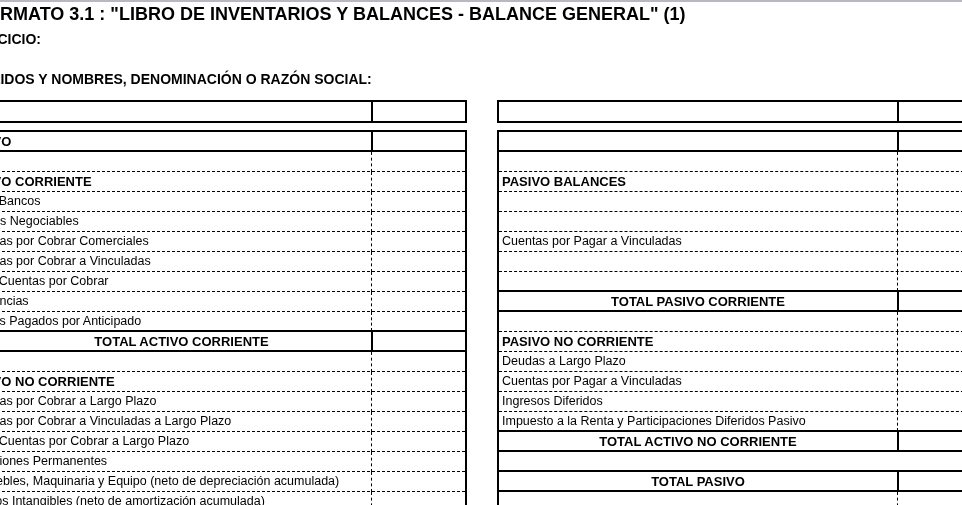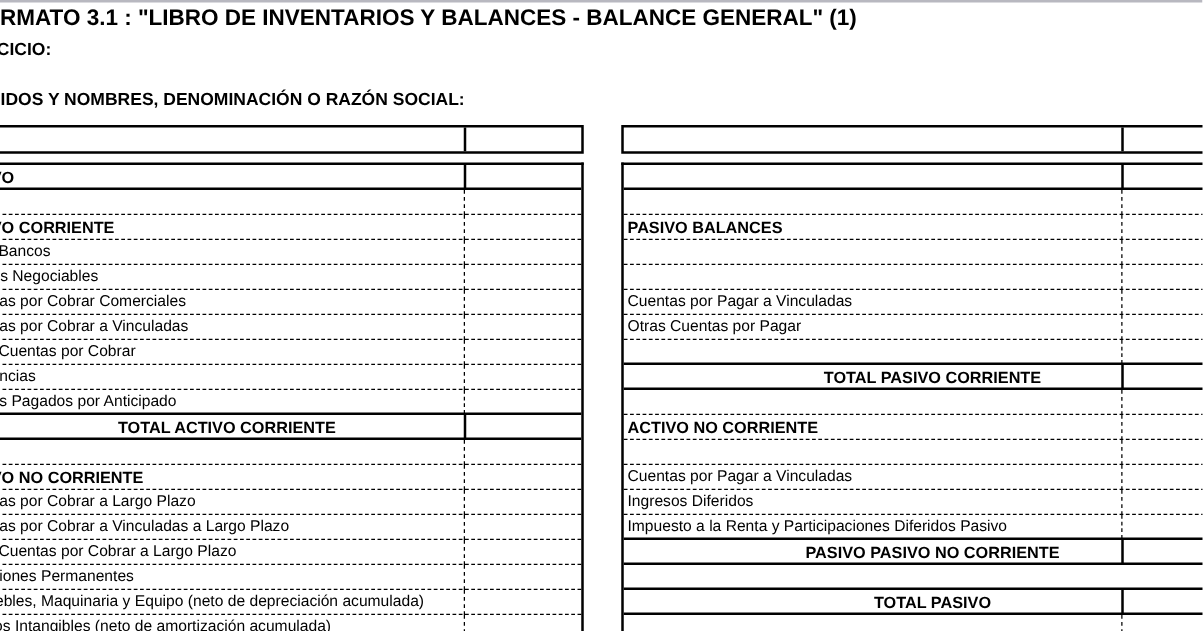--- a/index.html
+++ b/index.html
@@ -22,21 +22,21 @@
   .row .val { position:absolute; top:0; bottom:-1px; border-left:1px dashed #000; }
   .row .val.solidv { border-left:2px solid #000; }
 
   #left-tbl { left:-10px; width:473px; }
   #left-tbl .val { left:379px; right:0; }
   #left-tbl .row .lbl { left:-3px; }
   #left-tbl .row.total .lbl { left:0; width:379px; }
 
   #right-tbl { left:497px; width:480px; }
   #right-tbl .val { left:398px; right:0; }
-  #right-tbl .row.total .lbl { width:398px;padding-left:48px; }
+  #right-tbl .row.total .lbl { width:398px; }
 </style>
 </head>
 <body>
 
 <div class="topline"></div>
 
 <div class="title">ORMATO 3.1 : "LIBRO DE INVENTARIOS Y BALANCES - BALANCE GENERAL" (1)</div>
 <div class="meta m1">ERCICIO:</div>
 
 <div class="meta m3">ELLIDOS Y NOMBRES, DENOMINACIÓN O RAZÓN SOCIAL:</div>
@@ -143,55 +143,55 @@
       <span class="val"></span>
     </div>
   <div class="row">
       <span class="val"></span>
     </div>
   <div class="row">
       <span class="lbl">Cuentas por Pagar a Vinculadas</span>
       <span class="val"></span>
     </div>
   <div class="row">
-      <span class="lbl">Otras Cuentas por Pagar</span>
       <span class="val"></span>
     </div>
   <div class="row solid">
       <span class="val"></span>
     </div>
   <div class="row total solid">
       <span class="lbl">TOTAL PASIVO CORRIENTE</span>
       <span class="val solidv"></span>
     </div>
   <div class="row">
       <span class="lbl"></span>
       <span class="val"></span>
     </div>
   <div class="row bold">
-      <span class="lbl">ACTIVO NO CORRIENTE</span>
-      <span class="val"></span>
-    </div>
-  <div class="row">
+      <span class="lbl">PASIVO NO CORRIENTE</span>
+      <span class="val"></span>
+    </div>
+  <div class="row">
+      <span class="lbl">Deudas a Largo Plazo</span>
       <span class="val"></span>
     </div>
   <div class="row">
       <span class="lbl">Cuentas por Pagar a Vinculadas</span>
       <span class="val"></span>
     </div>
   <div class="row">
       <span class="lbl">Ingresos Diferidos</span>
       <span class="val"></span>
     </div>
   <div class="row solid">
       <span class="lbl">Impuesto a la Renta y Participaciones Diferidos Pasivo</span>
       <span class="val"></span>
     </div>
   <div class="row total solid">
-      <span class="lbl">PASIVO PASIVO NO CORRIENTE</span>
+      <span class="lbl">TOTAL ACTIVO NO CORRIENTE</span>
       <span class="val solidv"></span>
     </div>
   <div class="row solid nodiv">
       <span class="lbl"></span>
     </div>
   <div class="row total solid">
       <span class="lbl">TOTAL PASIVO</span>
       <span class="val solidv"></span>
     </div>
   <div class="row">

